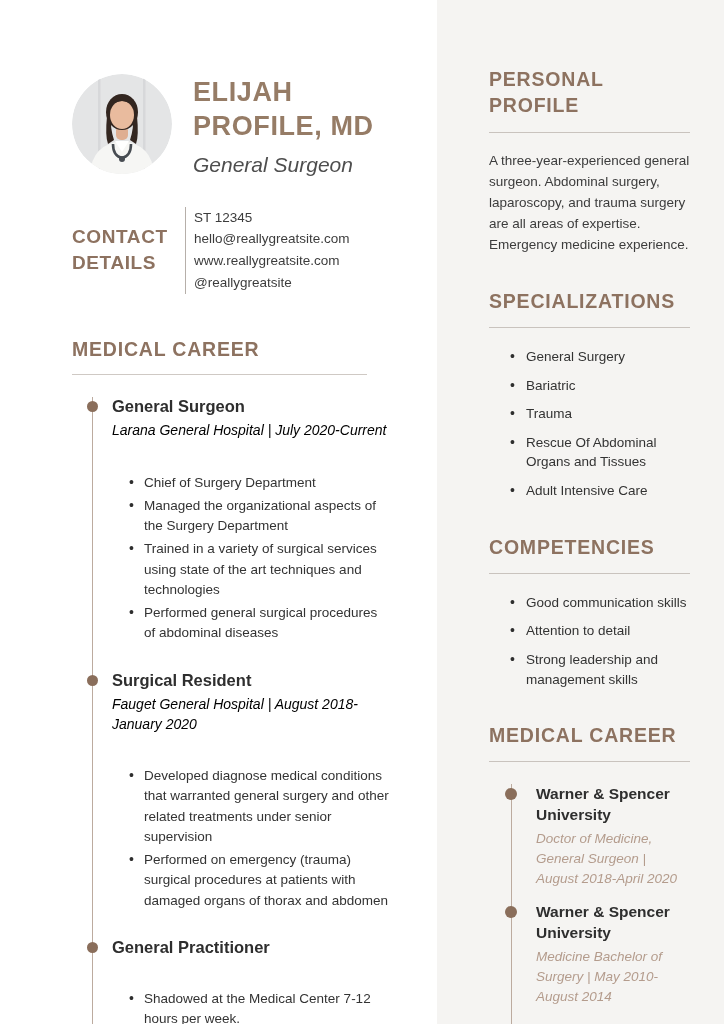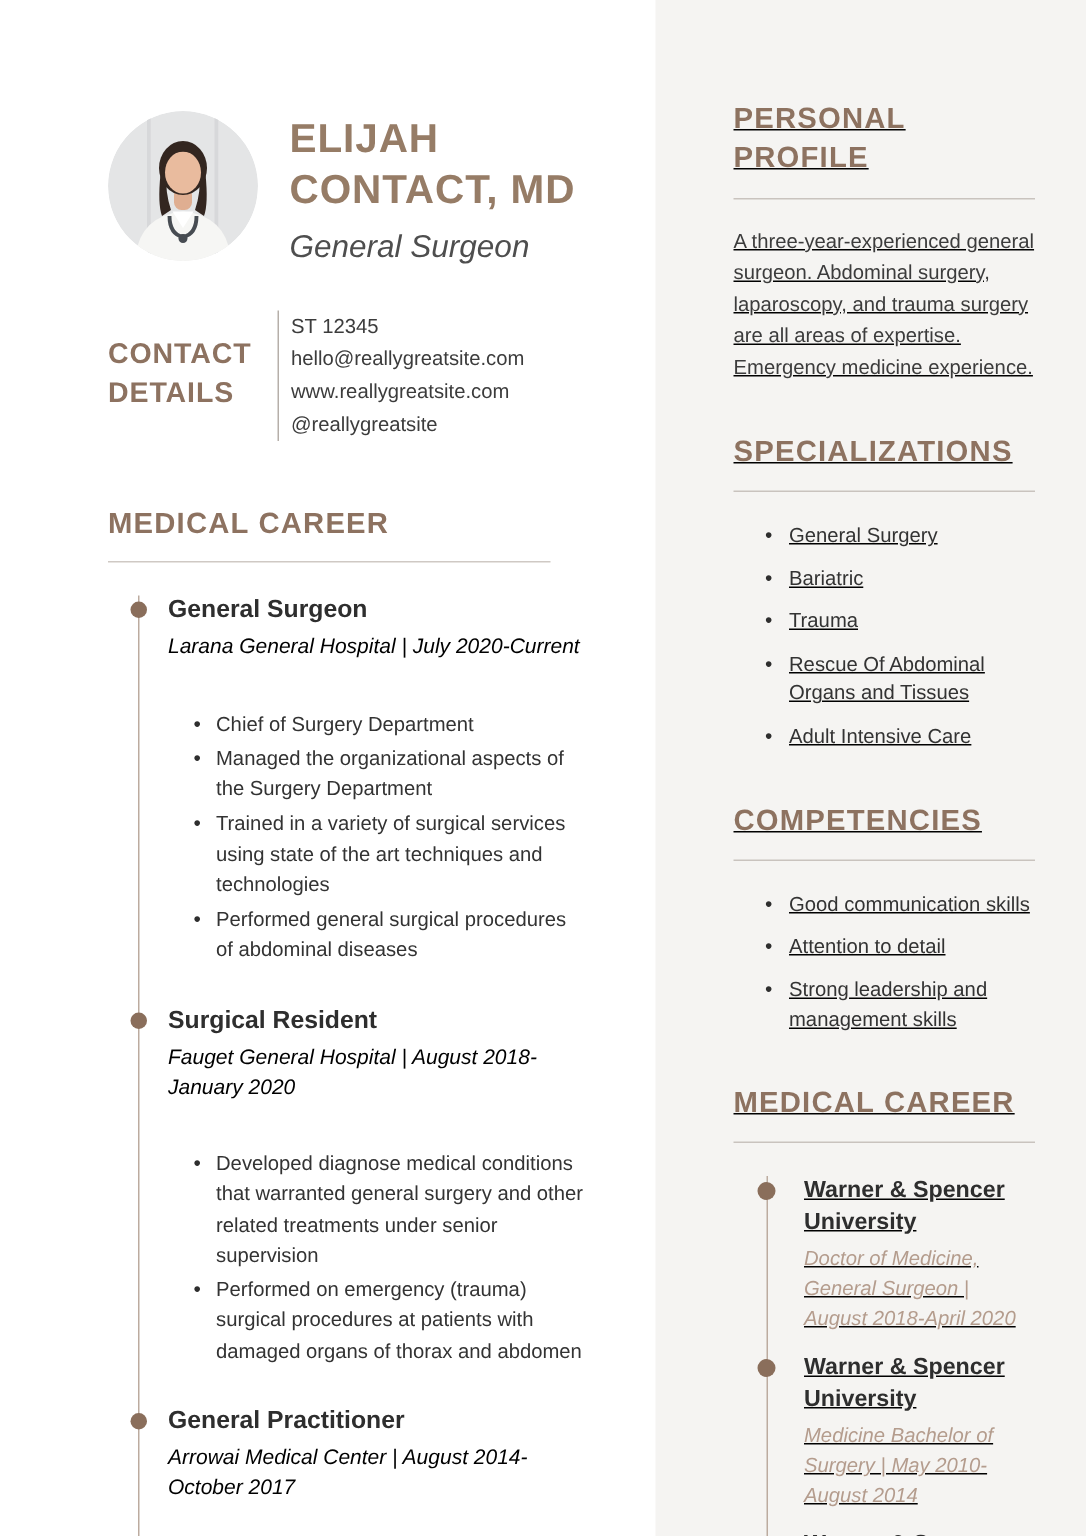--- a/index.html
+++ b/index.html
@@ -38,21 +38,21 @@
   .t-entry::before { content:""; position:absolute; left:-6.5px; top:4px;
                      width:11px; height:11px; border-radius:50%; background:#8a6e5b; }
   .t-title { font-size:16.5px; font-weight:bold; color:#2e2e2e; }
   .t-sub { font-style:italic; font-size:14px; color:#000000; margin-top:4px; line-height:1.45; max-width:286px; }
   .t-bullets { margin-top:32px; list-style:none; padding-left:17px; }
   .t-bullets li { position:relative; padding-left:15px; font-size:13.5px; color:#333333;
                   line-height:1.5; margin-bottom:3px; max-width:260px; }
   .t-bullets li::before { content:"\2022"; position:absolute; left:0; top:-1px; font-size:14px; color:#2e2e2e; }
 
   
-  .side-section { margin-bottom:33px;text-decoration:underline; }
+  .side-section { margin-bottom:33px; }
   .side-head { max-width:190px; }
   .side-rule { width:100%; margin-top:13px; border-top:1.5px solid #c9c3be; }
   .profile-text { margin-top:17px; font-size:13.5px; color:#3c3c3c; line-height:1.56; }
   .side-list { margin-top:19px; list-style:none; padding-left:21px; }
   .side-list li { position:relative; padding-left:16px; font-size:13.5px; color:#333333;
                   line-height:1.45; margin-bottom:9px; }
   .side-list li::before { content:"\2022"; position:absolute; left:0; top:-1px; font-size:14px; color:#2e2e2e; }
 
   .edu-timeline { margin-top:22px; margin-left:22px; border-left:1.5px solid #bcab9f; }
   .edu-entry { position:relative; padding-left:24px; margin-bottom:13px; }
@@ -131,21 +131,21 @@
           <ellipse cx="50" cy="38" rx="16" ry="18" fill="#332620"></ellipse>
           <path d="M35 42 Q33 62 36 70 L42 66 Q38 54 39 42 Z" fill="#332620"></path>
           <path d="M65 42 Q67 62 64 70 L58 66 Q62 54 61 42 Z" fill="#332620"></path>
           <ellipse cx="50" cy="41" rx="12" ry="14" fill="#e9bb9e"></ellipse>
           <path d="M36 38 Q36 22 50 22 Q64 22 64 38 Q60 27 50 27 Q40 27 36 38 Z" fill="#332620"></path>
           <path d="M41 70 Q41 82 50 84 Q59 82 59 70" stroke="#474c52" stroke-width="2.6" fill="none"></path>
           <circle cx="50" cy="85" r="3" fill="#474c52"></circle>
         </svg>
       </div>
       <div class="name-block">
-        <div class="name">ELIJAH CONTACT, MD</div>
+        <div class="name">ELIJAH PROFILE, MD</div>
         <div class="role">General Surgeon</div>
       </div>
     </div>
 
     <div class="contact-row">
       <div class="contact-label">CONTACT DETAILS</div>
       <div class="contact-lines">
         <div>ST 12345</div>
         <div>hello@reallygreatsite.com</div>
         <div>www.reallygreatsite.com</div>
@@ -173,21 +173,20 @@
         <div class="t-title">Surgical Resident</div>
         <div class="t-sub">Fauget General Hospital | August 2018-January 2020</div>
         <ul class="t-bullets">
           <li>Developed diagnose medical conditions that warranted general surgery and other related treatments under senior supervision</li>
           <li>Performed on emergency (trauma) surgical procedures at patients with damaged organs of thorax and abdomen</li>
         </ul>
       </div>
 
       <div class="t-entry">
         <div class="t-title">General Practitioner</div>
-        <div class="t-sub">Arrowai Medical Center | August 2014-October 2017</div>
         <ul class="t-bullets">
           <li>Shadowed at the Medical Center 7-12 hours per week.</li>
 
         </ul>
       </div>
 
     </div>
   </div>
 
 </div>

